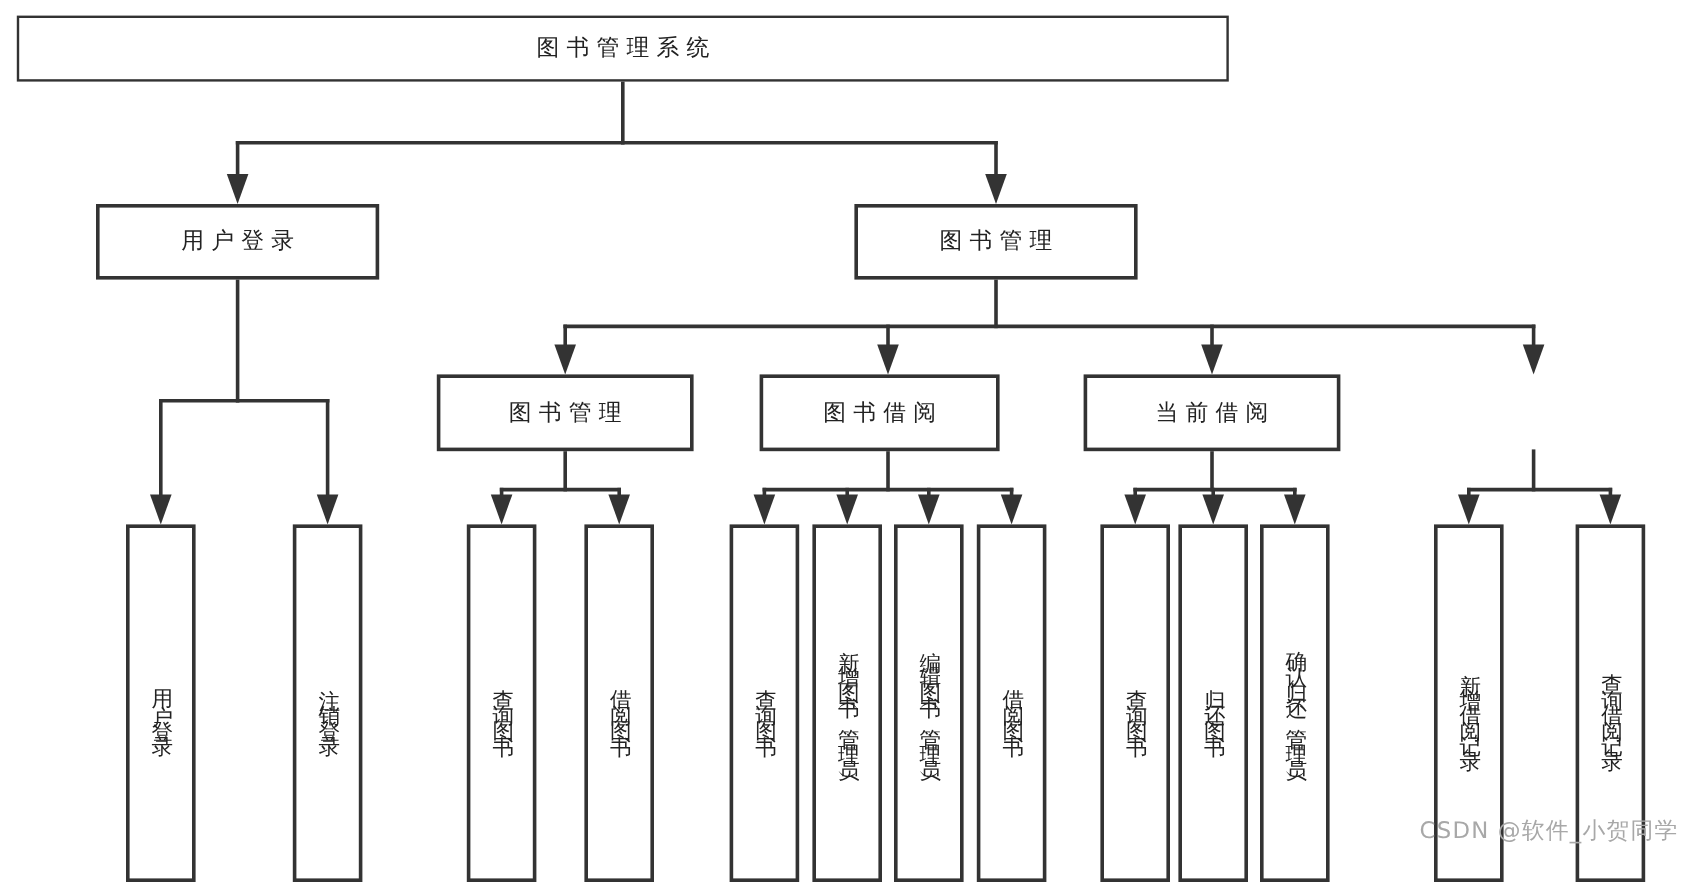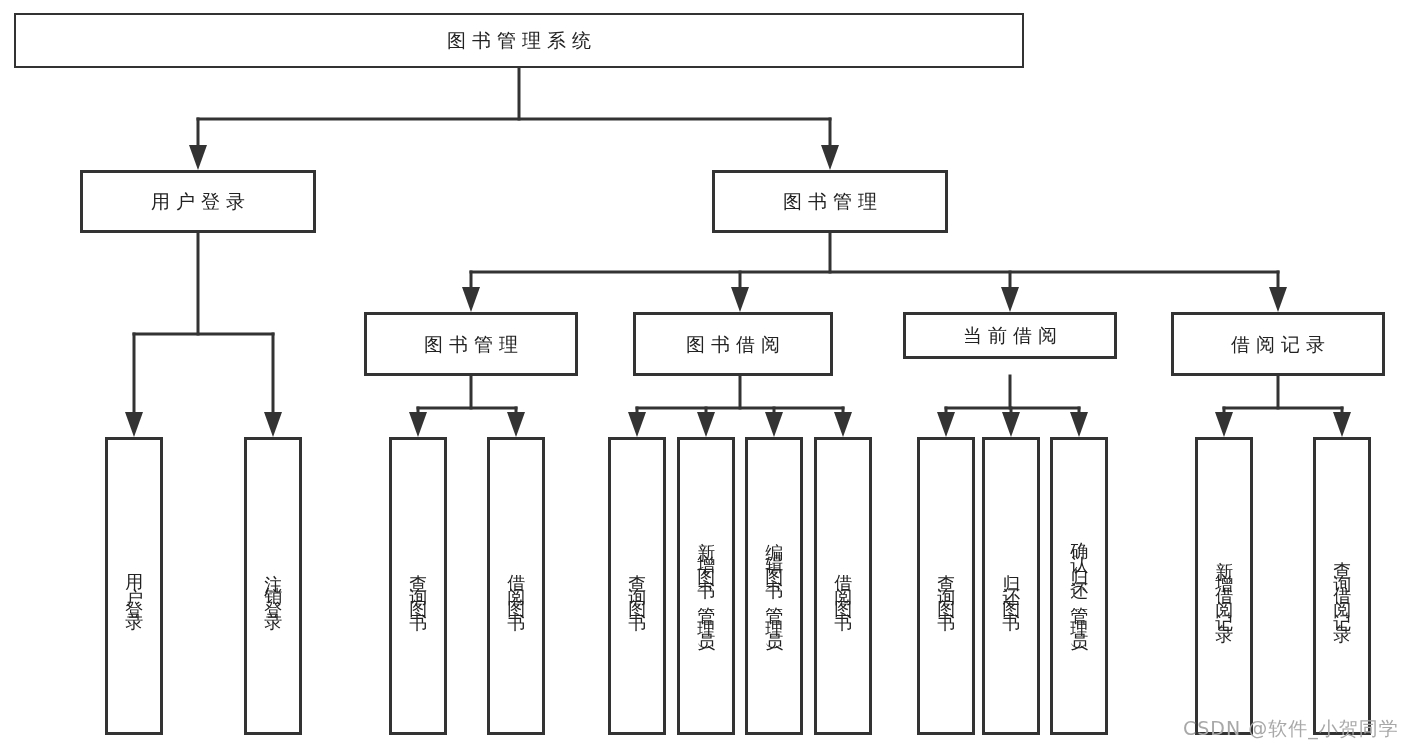--- a/index.html
+++ b/index.html
@@ -41,21 +41,21 @@
     writing-mode:vertical-rl;
     text-orientation:mixed;
     font-size:18px;
     letter-spacing:13px;
     line-height:1.15;
     white-space:nowrap;
   }
   .watermark{
     position:absolute;
     z-index:5;
-    left:1183px;top:716px;
+    left:1183px;top:679px;
     font-size:19px;
     letter-spacing:1px;
     color:var(--watermark);
     white-space:nowrap;
   }
 </style>
 </head>
 <body>
 
 <div class="canvas">
@@ -146,25 +146,22 @@
   <div class="node" style="left:712px;top:170px;width:236px;height:63px">
     <span class="hlabel">图书管理</span>
   </div>
 
   <div class="node" style="left:364px;top:312px;width:214px;height:64px">
     <span class="hlabel">图书管理</span>
   </div>
   <div class="node" style="left:633px;top:312px;width:200px;height:64px">
     <span class="hlabel">图书借阅</span>
   </div>
-  <div class="node" style="left:903px;top:312px;width:214px;height:47px">
+  <div class="node" style="left:903px;top:312px;width:214px;height:64px">
     <span class="hlabel">当前借阅</span>
-  </div>
-  <div class="node" style="left:1171px;top:312px;width:214px;height:64px">
-    <span class="hlabel">借阅记录</span>
   </div>
 
   <div class="node" style="left:105px;top:437px;width:58px;height:298px">
     <span class="vlabel">用户登录</span>
   </div>
   <div class="node" style="left:244px;top:437px;width:58px;height:298px">
     <span class="vlabel">注销登录</span>
   </div>
 
   <div class="node" style="left:389px;top:437px;width:58px;height:298px">

